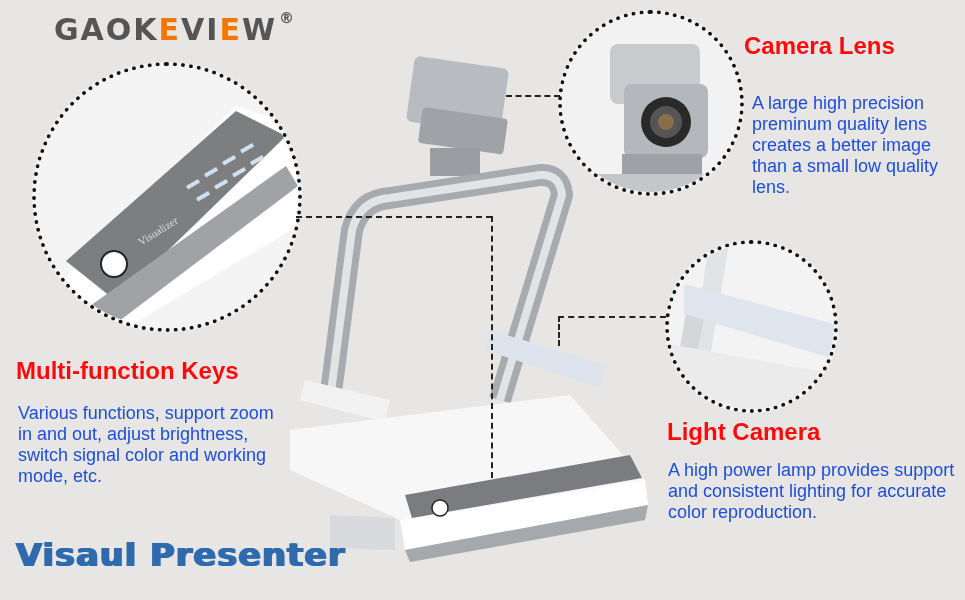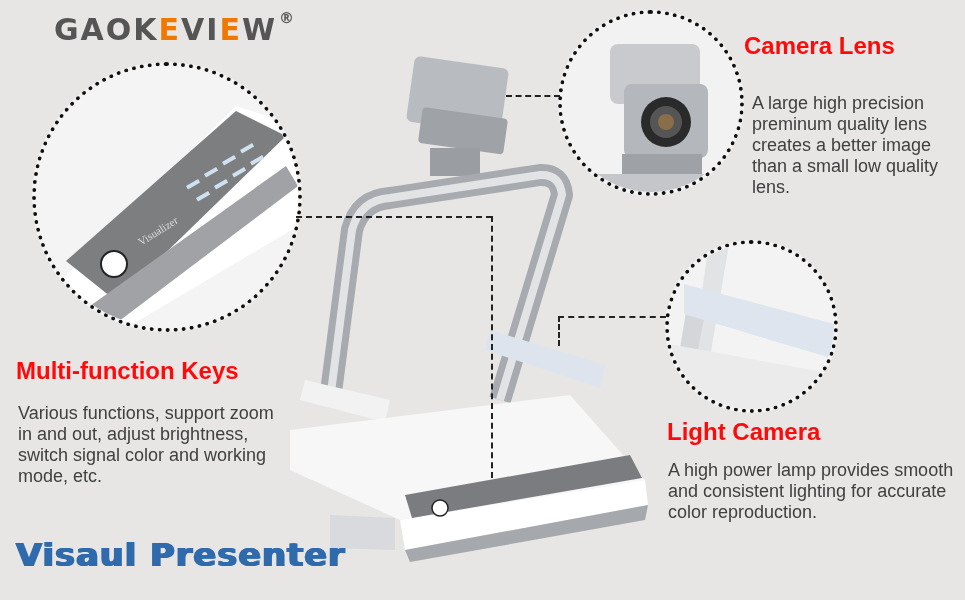--- a/index.html
+++ b/index.html
@@ -2,21 +2,21 @@
 <html><head>
 <meta charset="utf-8">
 <style>
   html,body{margin:0;padding:0;}
   body{width:965px;height:600px;background:#e7e6e4;position:relative;overflow:hidden;font-family:"Liberation Sans",sans-serif;}
   .abs{position:absolute;}
   .brand{left:14px;top:12px;font-family:"DejaVu Sans",sans-serif;font-weight:bold;font-size:30px;letter-spacing:2px;color:#555555;margin-left:40px;}
   .brand .o{color:#f07800;}
   .brand sup{font-size:15px;position:relative;top:-6px;margin-left:2px;}
   .ftitle{color:#ff0a0a;font-weight:bold;font-size:24px;line-height:28px;white-space:nowrap;}
-  .fdesc{color:#404040;font-size:18px;line-height:21px;}
+  .fdesc{color:#1d4ed8;font-size:18px;line-height:21px;}
   .footer-title{left:16px;top:536px;color:#2f6aad;font-family:"DejaVu Sans",sans-serif;font-weight:900;font-size:32px;letter-spacing:1px;transform:scaleX(1.05);transform-origin:left;text-shadow:1px 0 0 #2f6aad, -1px 0 0 #2f6aad;}
   .circle{border-radius:50%;border:4px dotted #111;background:#f3f3f3;overflow:hidden;}
   .dash-h{border-top:2px dashed #222;height:0;}
   .dash-v{border-left:2px dashed #222;width:0;}
 </style>
 </head>
 <body>
 
 <div class="abs brand">
   <span>GAOK</span><span class="o">E</span><span>VI</span><span class="o">E</span><span>W</span><sup>®</sup>
@@ -92,15 +92,15 @@
 <div class="abs dash-h" style="left:558px;top:316px;width:108px;"></div>
 <div class="abs dash-v" style="left:558px;top:316px;height:30px;"></div>
 
 <div class="abs ftitle" style="left:744px;top:32px;">Camera Lens</div>
 <div class="abs fdesc" style="left:752px;top:93px;width:210px;">A large high precision preminum quality lens creates a better image than a small low quality lens.</div>
 
 <div class="abs ftitle" style="left:16px;top:357px;">Multi-function Keys</div>
 <div class="abs fdesc" style="left:18px;top:403px;width:272px;">Various functions, support zoom in and out, adjust brightness, switch signal color and working mode, etc.</div>
 
 <div class="abs ftitle" style="left:667px;top:418px;">Light Camera</div>
-<div class="abs fdesc" style="left:668px;top:460px;width:290px;">A high power lamp provides smooth and consistent lighting for accurate color reproduction.</div>
+<div class="abs fdesc" style="left:668px;top:460px;width:290px;">A high power lamp provides support and consistent lighting for accurate color reproduction.</div>
 
 <div class="abs footer-title">Visaul Presenter</div>
 
 </body></html>

